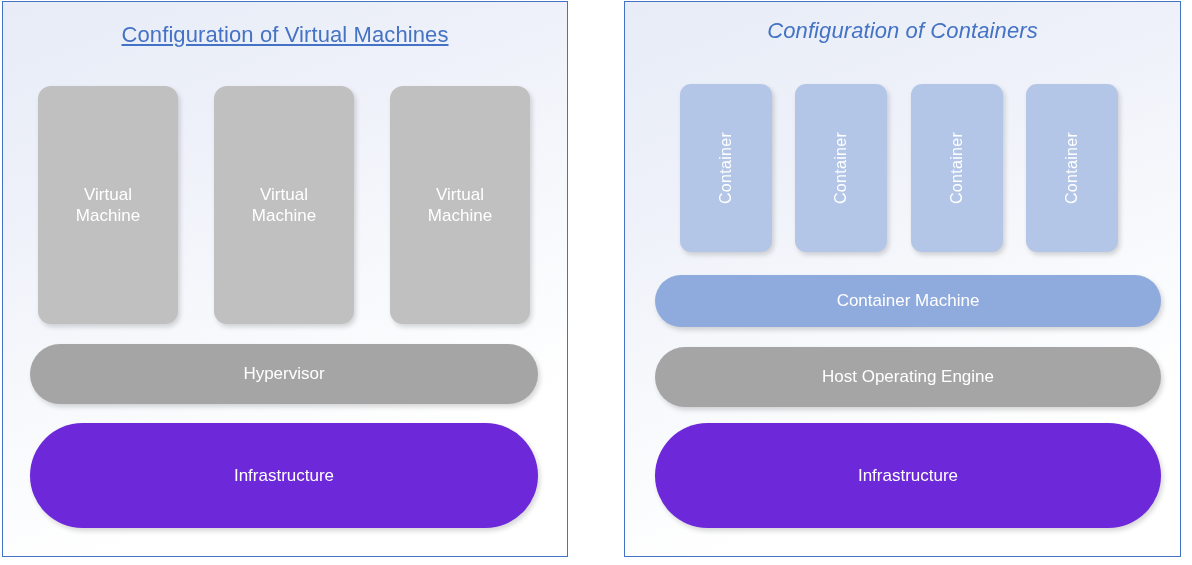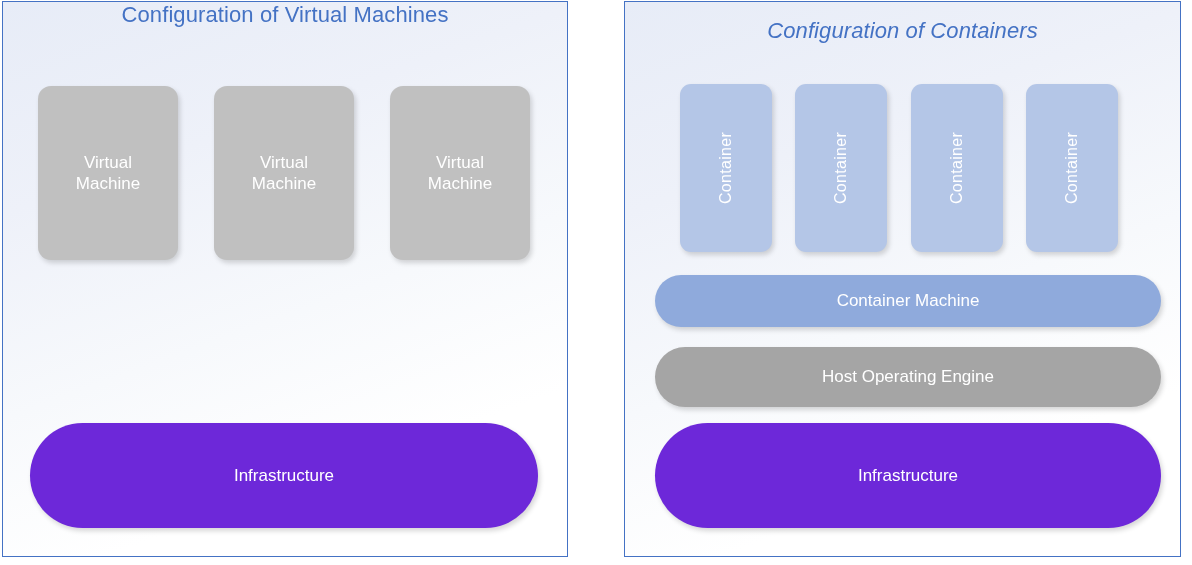--- a/index.html
+++ b/index.html
@@ -44,41 +44,41 @@
     position: absolute;
     left: 0;
     width: 100%;
     text-align: center;
     color: #4472c4;
     font-size: 22px;
     font-weight: normal;
     letter-spacing: 0.1px;
     white-space: nowrap;
   }
-  #panel-vm .panel-title { top: 0; }
+  #panel-vm .panel-title { top: 20px; text-decoration: underline; }
   #panel-container .panel-title { top: 16px; font-style: italic; }
 
   
   .block {
     position: absolute;
     box-sizing: border-box;
     display: flex;
     align-items: center;
     justify-content: center;
     color: #ffffff;
     font-size: 17px;
     line-height: 1.25;
     text-align: center;
     box-shadow: 2px 3px 5px rgba(0,0,0,0.16);
   }
 
   
   .vm-box {
     width: 140px;
-    height: 174px;
+    height: 238px;
     top: 86px;
     background: #c0c0c0;
     border-radius: 13px;
   }
   #vm-box-0 { left: 38px; }
   #vm-box-1 { left: 214px; }
   #vm-box-2 { left: 390px; }
   .vm-label {
     white-space: pre-line;
   }
@@ -159,20 +159,23 @@
   </div>
   <div class="block vm-box" id="vm-box-1">
     <span class="vm-label">Virtual
 Machine</span>
   </div>
   <div class="block vm-box" id="vm-box-2">
     <span class="vm-label">Virtual
 Machine</span>
   </div>
 
+  <div class="block bar bar-mid" id="bar-hypervisor">
+    <span>Hypervisor</span>
+  </div>
   <div class="block bar bar-dark" id="bar-infrastructure-vm">
     <span>Infrastructure</span>
   </div>
 
   <div class="panel" id="panel-container">
     <div class="panel-title">Configuration of Containers</div>
   </div>
 
   <div class="block container-box" id="container-box-0">
     <span class="container-label">Container</span>

